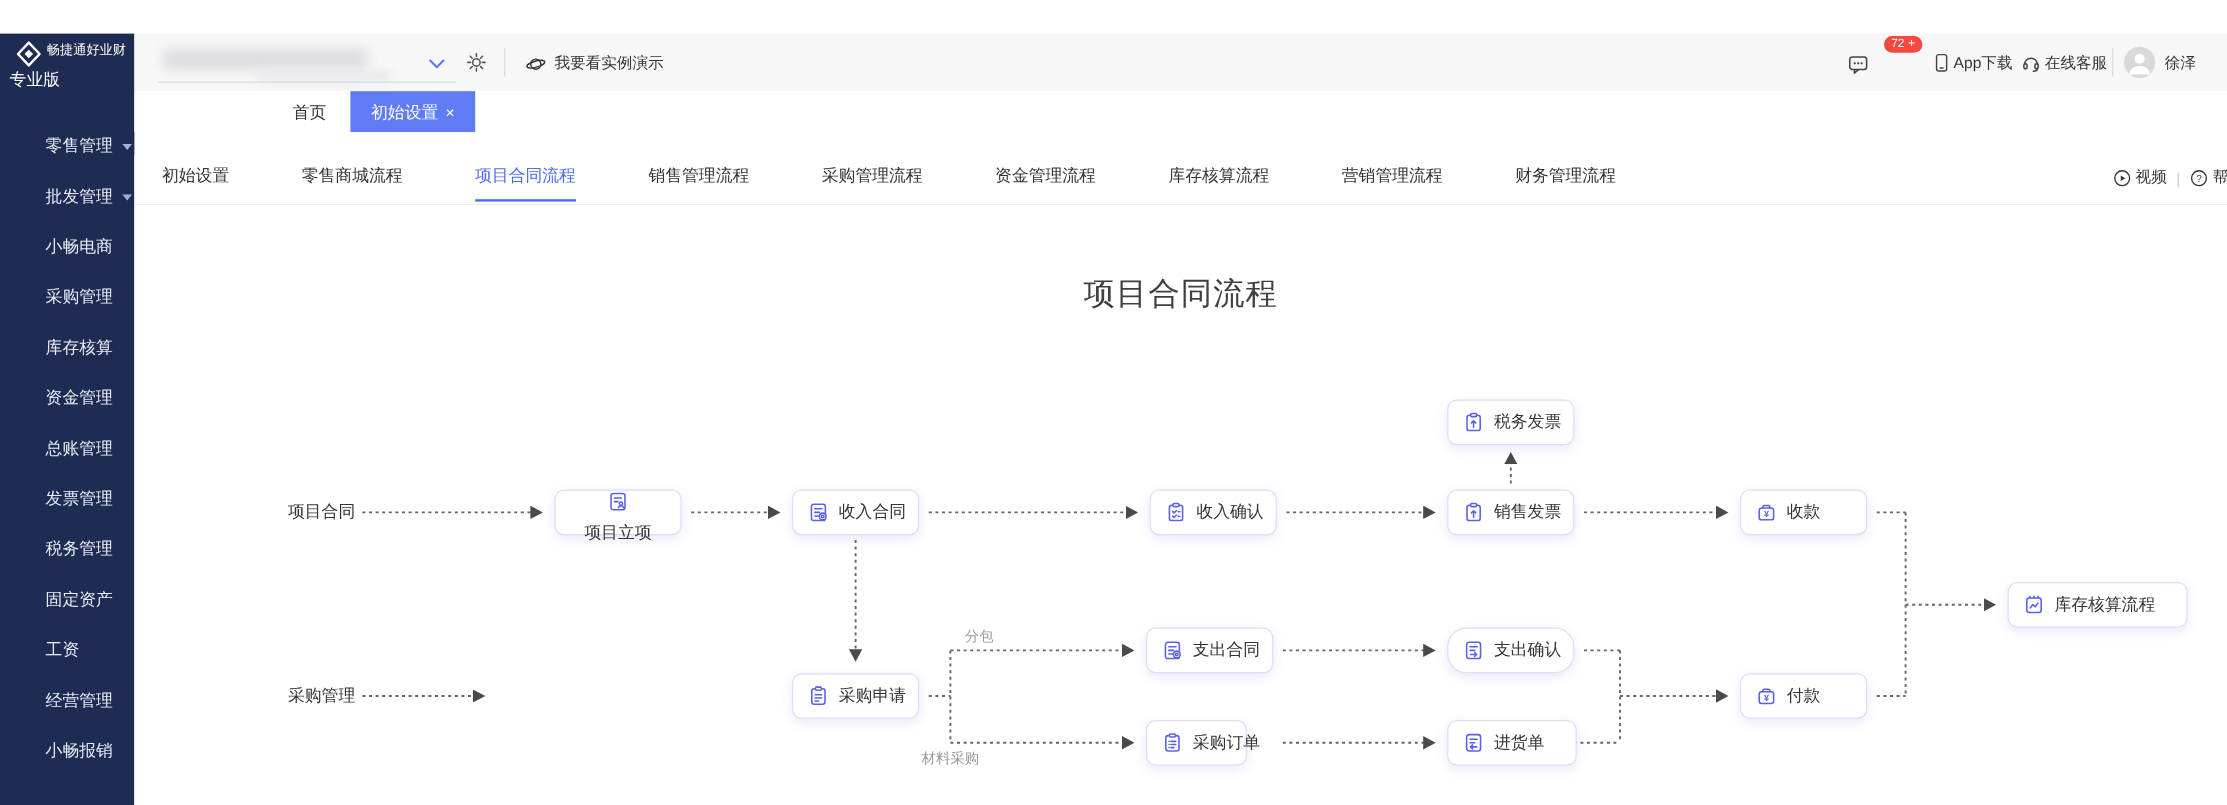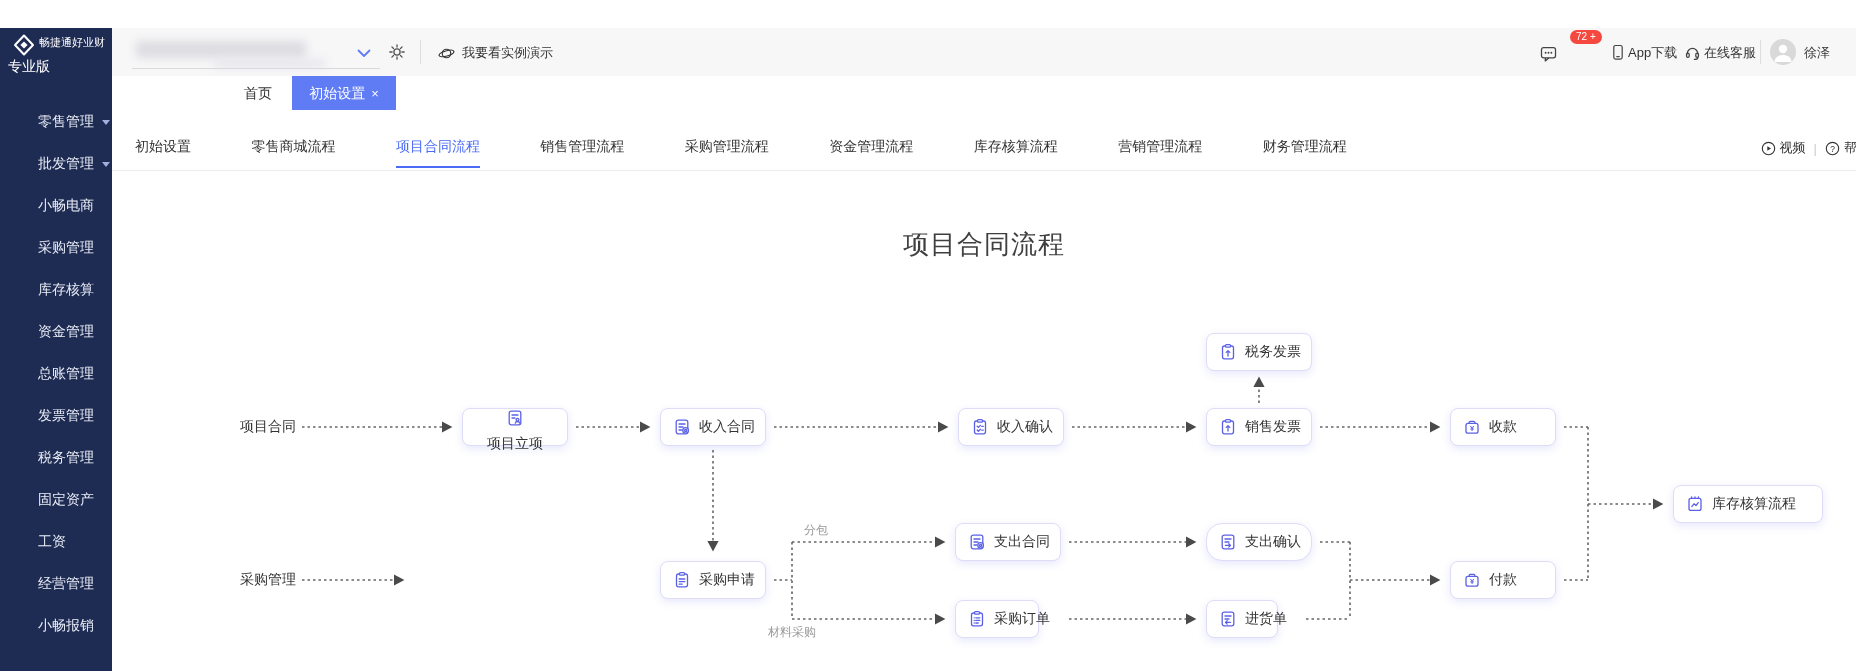--- a/index.html
+++ b/index.html
@@ -312,21 +312,21 @@
       <span>支出确认</span>
     </div>
     <div class="node" style="left:843px;top:429px;width:84px;">
       <svg width="18" height="18" viewBox="0 0 18 18" class="nicon">
           <rect x="3.5" y="3" width="11" height="12.8" rx="2"></rect>
           <rect x="6.5" y="1.6" width="5" height="2.6" rx="1" fill="#fff"></rect>
           <path d="M6.2 7.8h.1M7.8 7.8h4M6.2 10.4h.1M7.8 10.4h4M6.2 13h.1M7.8 13h2.4"></path>
         </svg>
       <span>采购订单</span>
     </div>
-    <div class="node" style="left:1094px;top:429px;width:72px;">
+    <div class="node" style="left:1094px;top:429px;width:108px;">
       <svg width="18" height="18" viewBox="0 0 18 18" class="nicon">
           <rect x="3.2" y="2.2" width="11.6" height="13.6" rx="2"></rect>
           <path d="M6 6h6M6 9h4"></path>
           <path d="M11.5 12.4h-5M8.2 10.7l-1.7 1.7 1.7 1.7"></path>
         </svg>
       <span>进货单</span>
     </div>
     <div class="node" style="left:1338px;top:390px;width:106px;">
       <svg width="18" height="18" viewBox="0 0 18 18" class="nicon">
           <rect x="3" y="5.4" width="12" height="9.8" rx="2"></rect>

